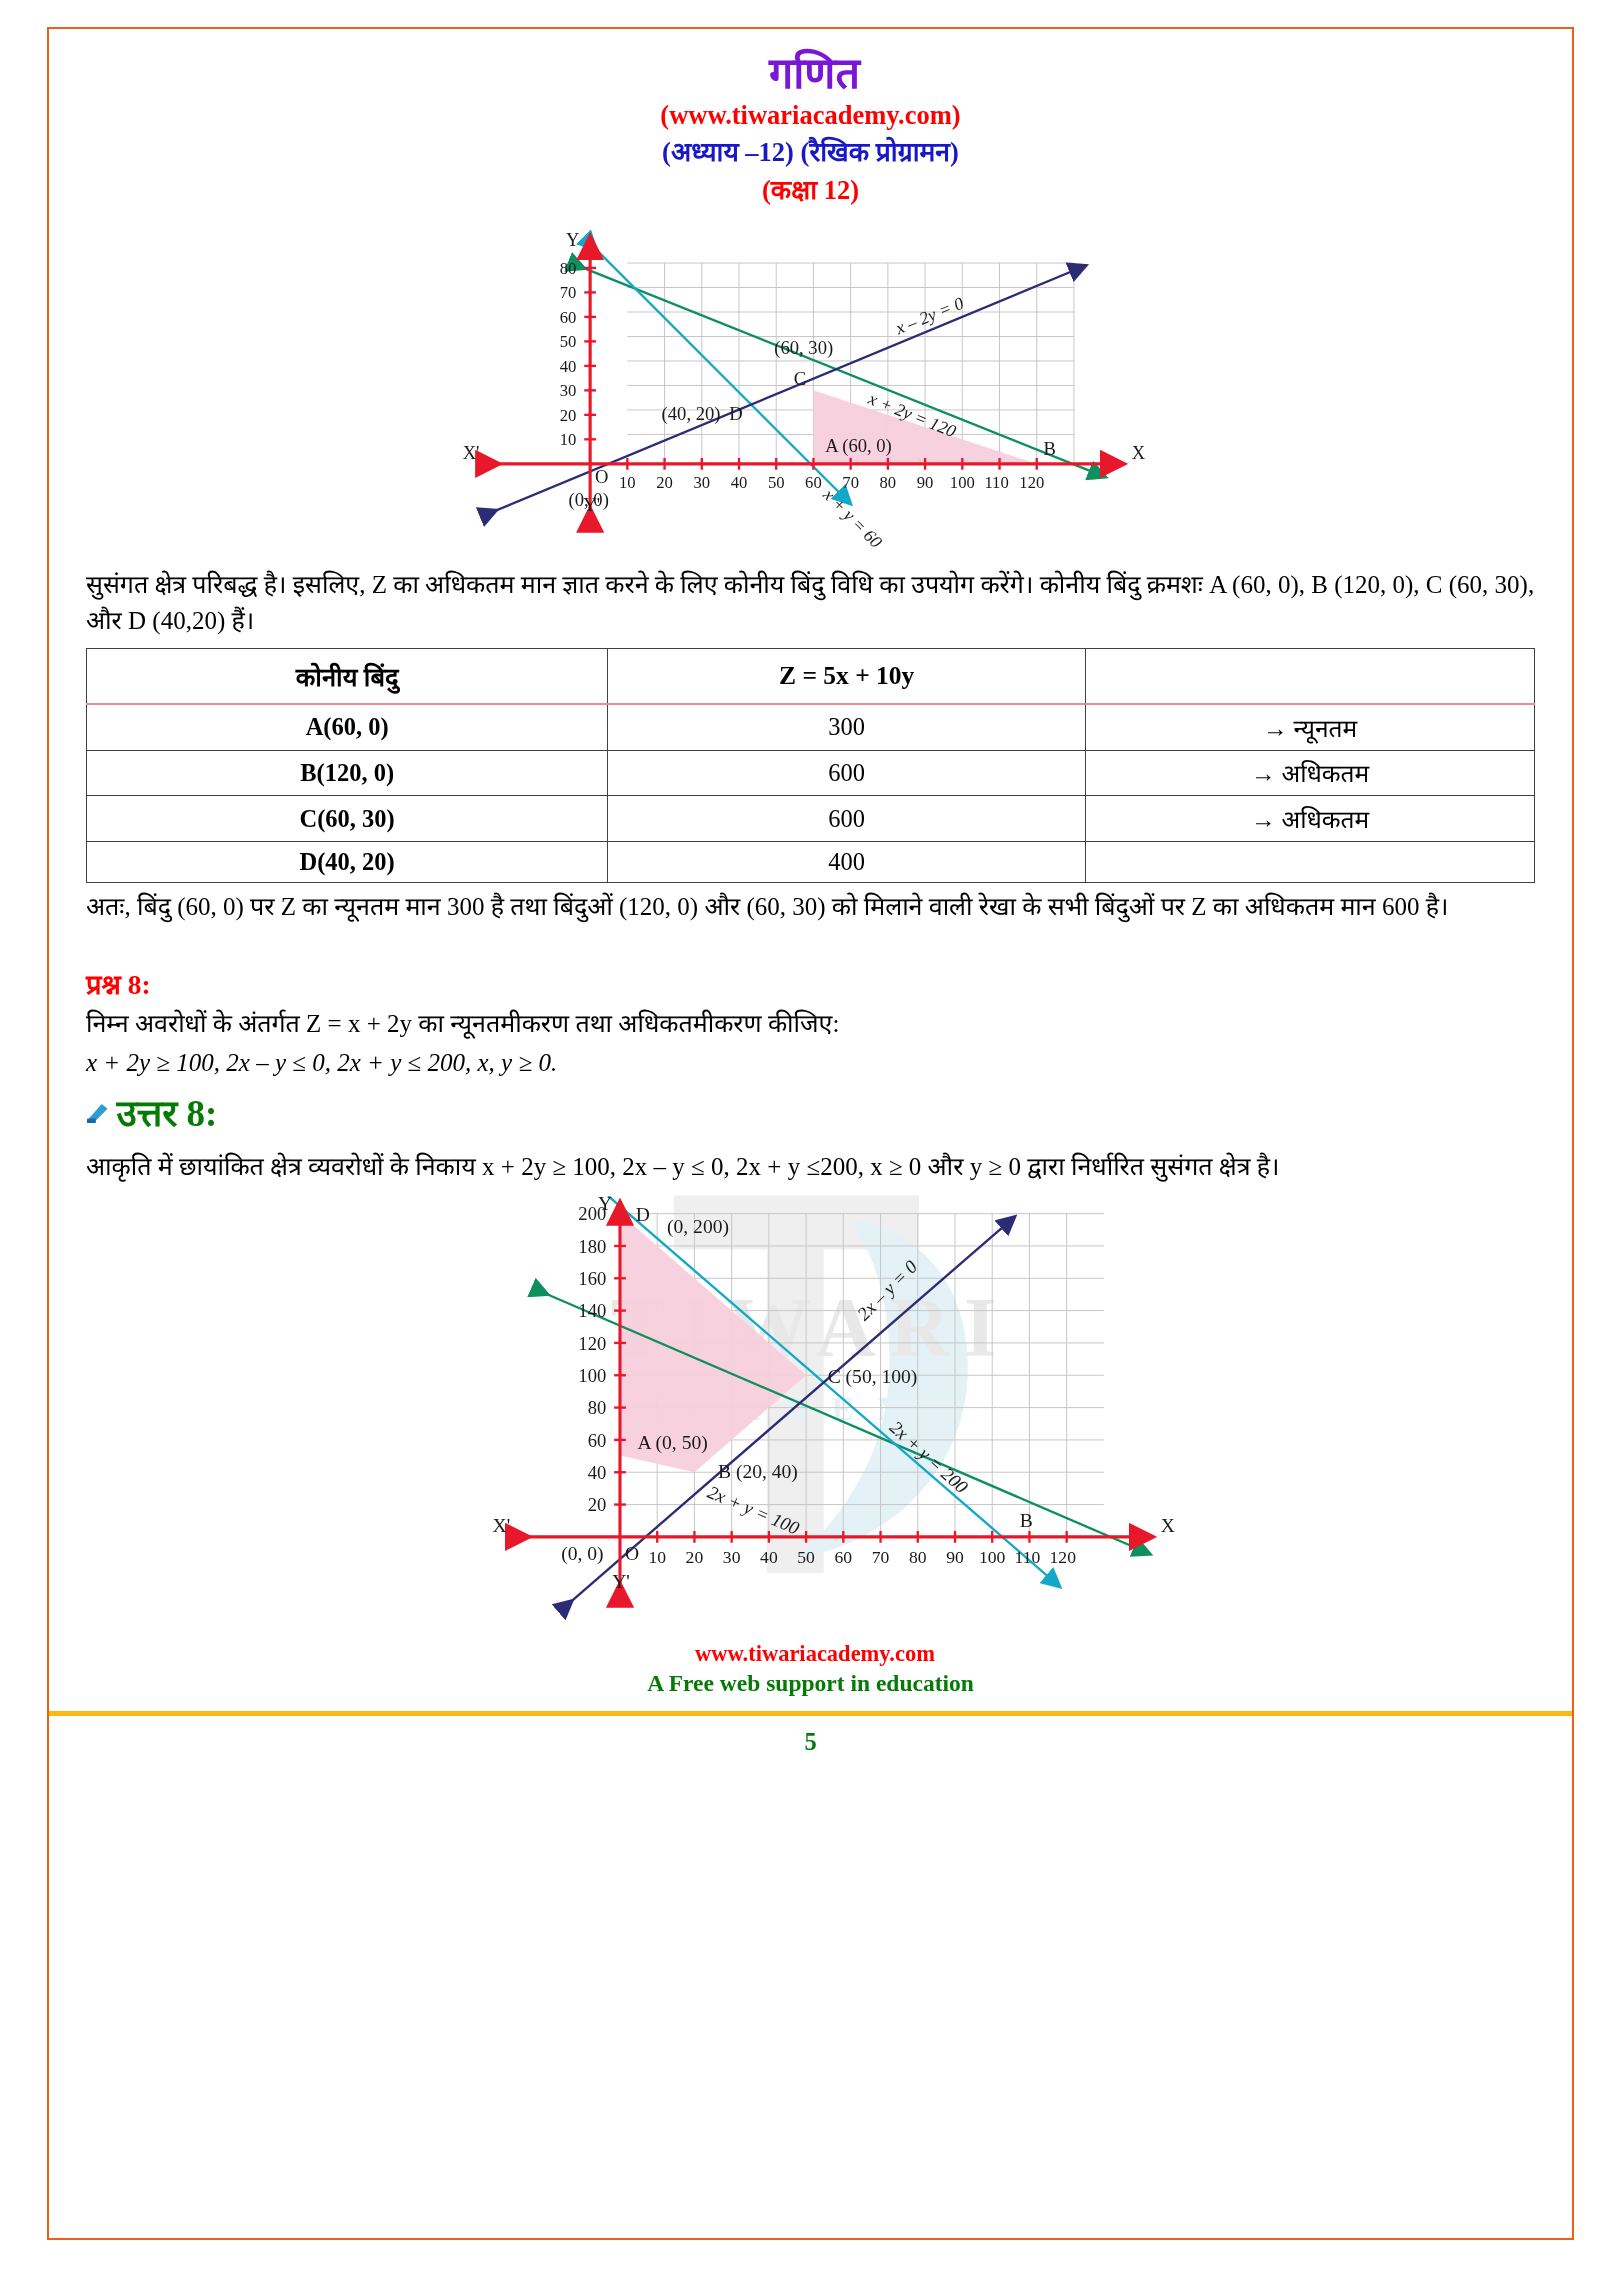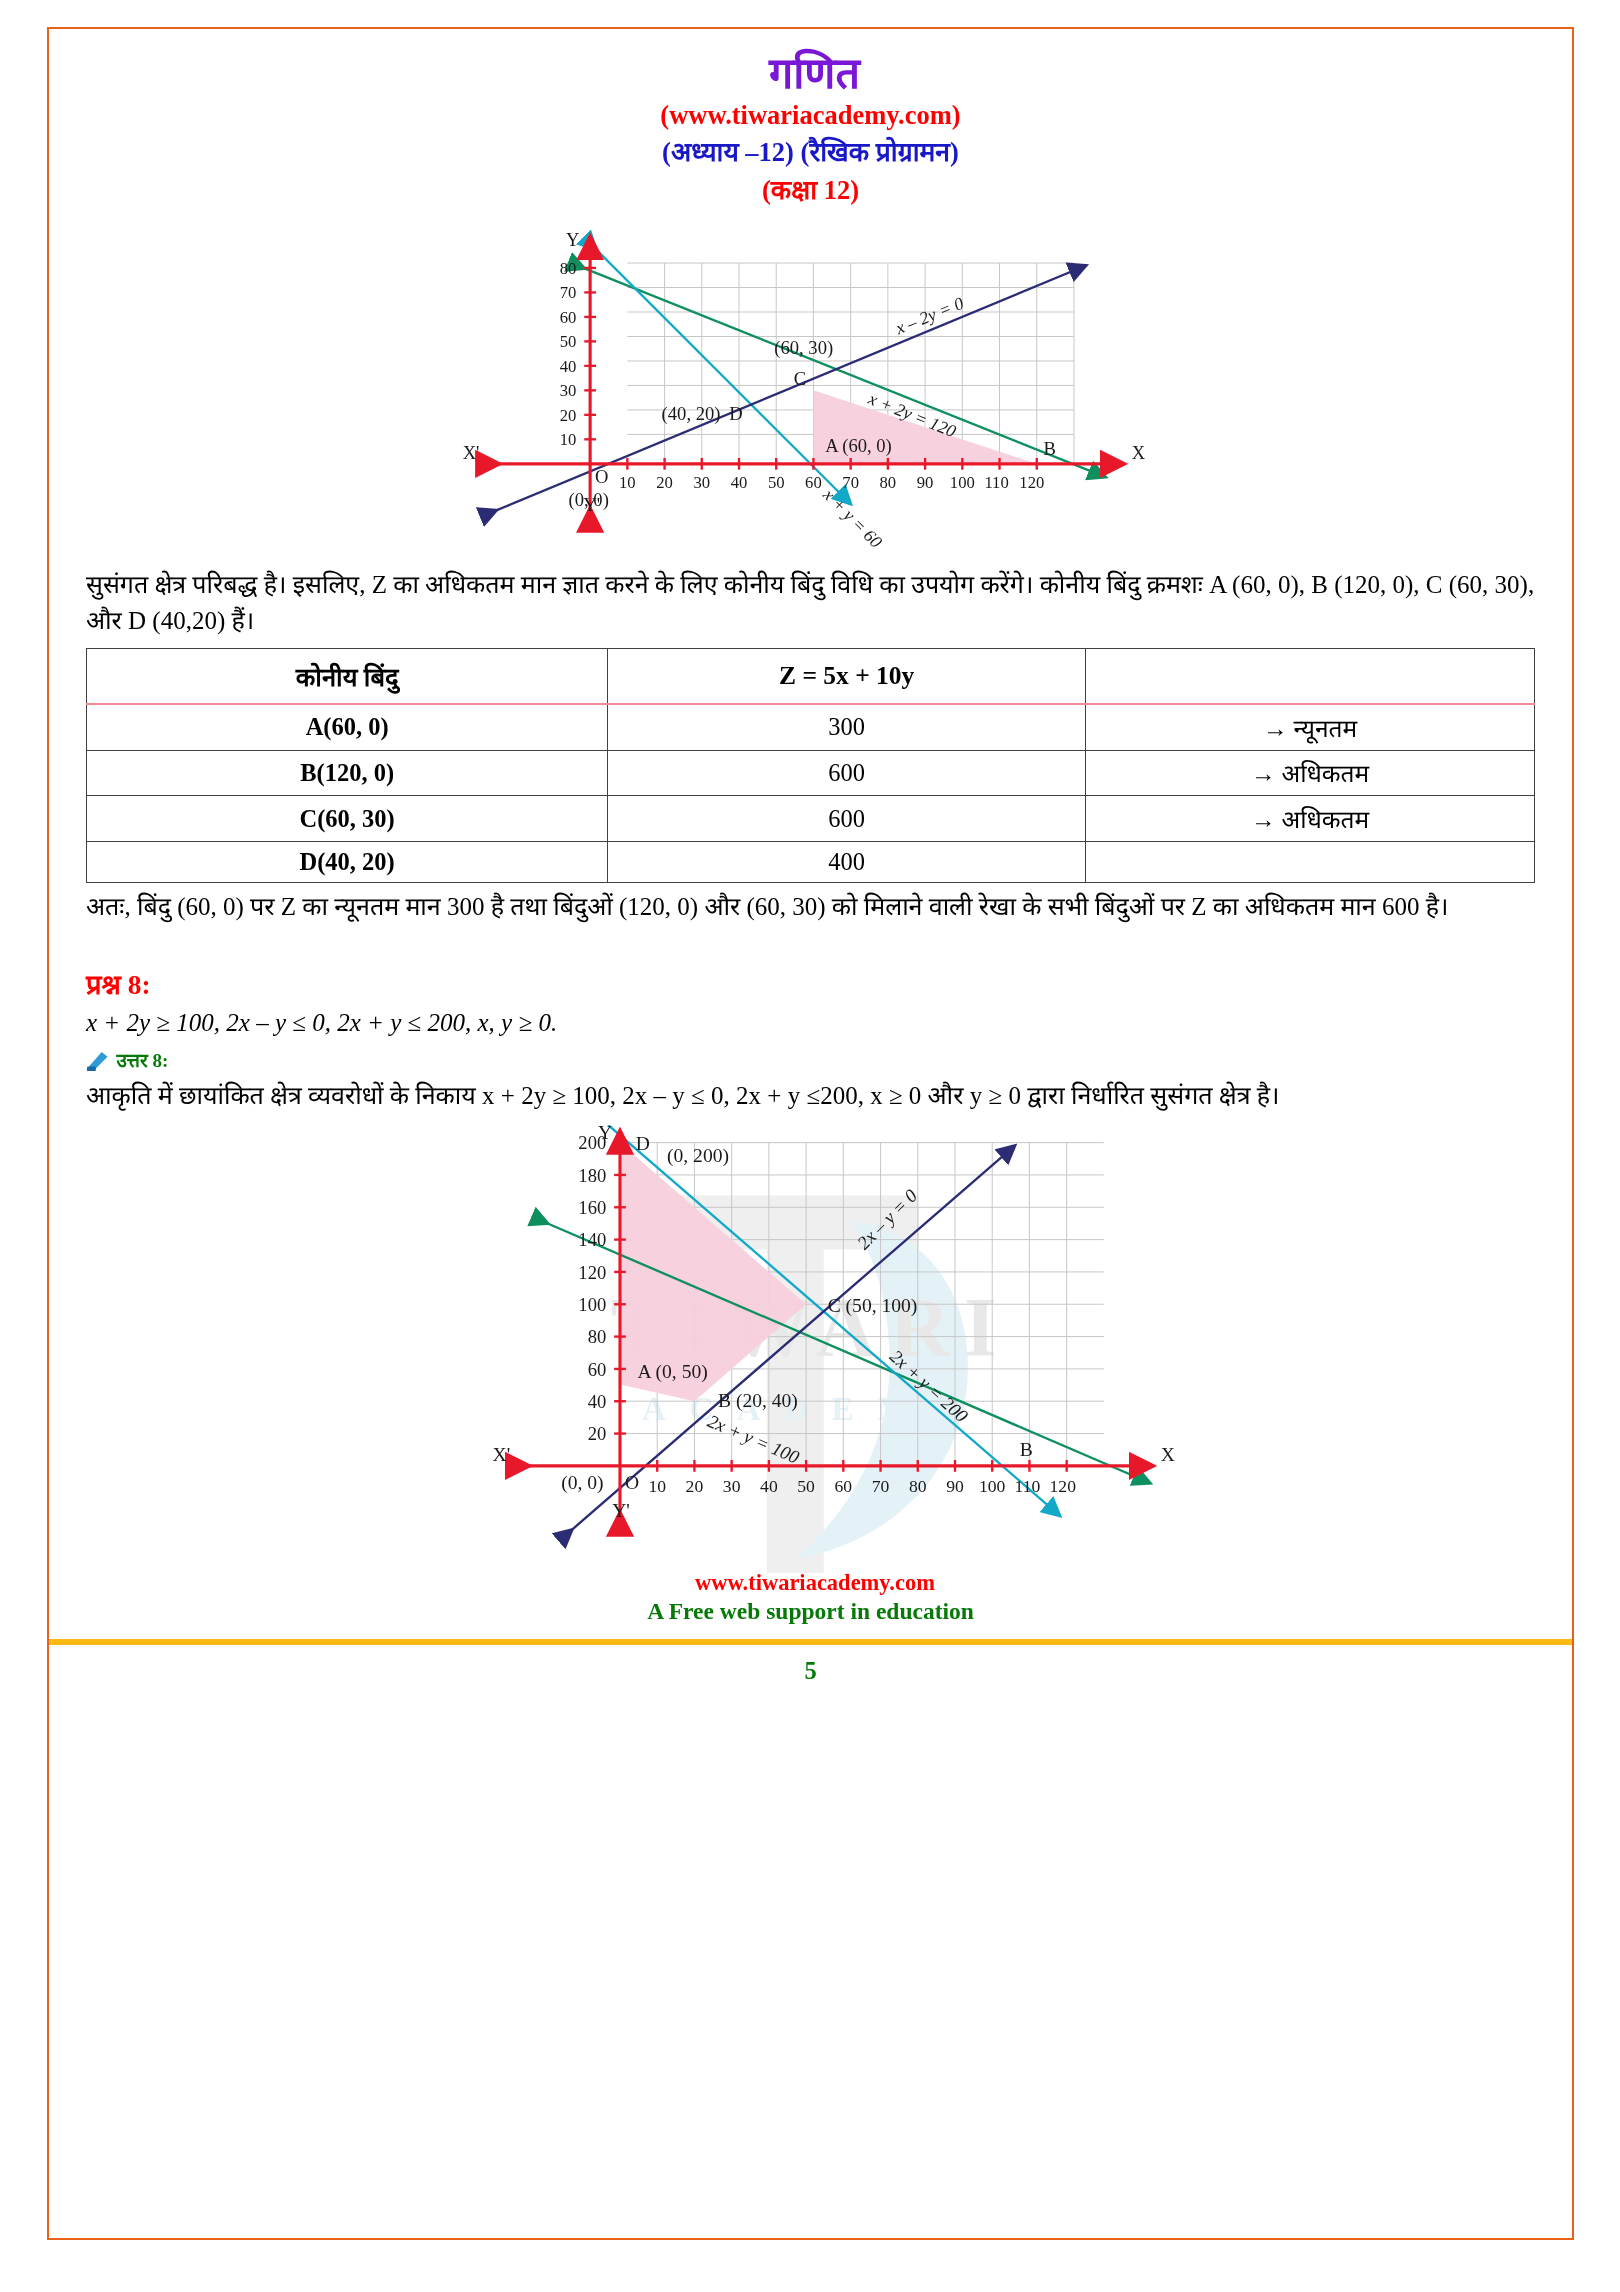--- a/index.html
+++ b/index.html
@@ -86,22 +86,22 @@
     color:#000;
     margin:0 37px;
     text-align:left;
   }
   .para.mt{margin-top:17.6px;}
   .q-head{
     color:#FF0000;font-weight:bold;font-size:27.4px;
     margin:0 37px;
   }
   .a-head{
-    color:#067A06;font-weight:bold;font-size:19px;
-    margin:5px 37px;
+    color:#067A06;font-weight:bold;font-size:37px;
+    margin:12px 37px;
     display:flex;align-items:center;gap:4.9px;
   }
   .pen-icon{
     display:inline-block;width:25.5px;height:23.5px;position:relative;
   }
   .pen-icon svg{display:block;}
   .math{font-style:italic;font-family:"Liberation Serif",serif;}
 
   
   table.corner{
@@ -324,20 +324,21 @@
             <td>D(40, 20)</td>
             <td>400</td>
             <td></td>
           </tr>
         </tbody>
       </table>
 
       <div class="para" style="margin-top:5.9px;">अतः, बिंदु (60, 0) पर Z का न्यूनतम मान 300 है तथा बिंदुओं (120, 0)  और (60, 30) को मिलाने वाली रेखा के सभी बिंदुओं पर Z का अधिकतम मान 600 है।</div>
 
       <div class="q-head" style="margin-top:41px;">प्रश्न 8:</div>
+      <div class="para" style="margin-top:3.9px;">निम्न अवरोधों के अंतर्गत Z = x + 2y  का न्यूनतमीकरण तथा अधिकतमीकरण कीजिए:</div>
       <div class="para math" style="margin-top:2.9px;">x + 2y ≥ 100,        2x – y ≤ 0,        2x + y ≤ 200,        x, y ≥ 0.</div>
 
       <div class="a-head" style="margin-top:5.9px;">
         <span class="pen-icon">
           <svg width="25.5" height="23.5" viewBox="0 0 26 24">
             <path d="M3 19 L16 4 L22 9 L9 22 Z" fill="#2E9BD6"></path>
             <path d="M3 19 L9 22 L2 23 Z" fill="#1B6FA8"></path>
             <rect x="1" y="19" width="9" height="5" rx="1" fill="#1769A8"></rect>
           </svg>
         </span>

